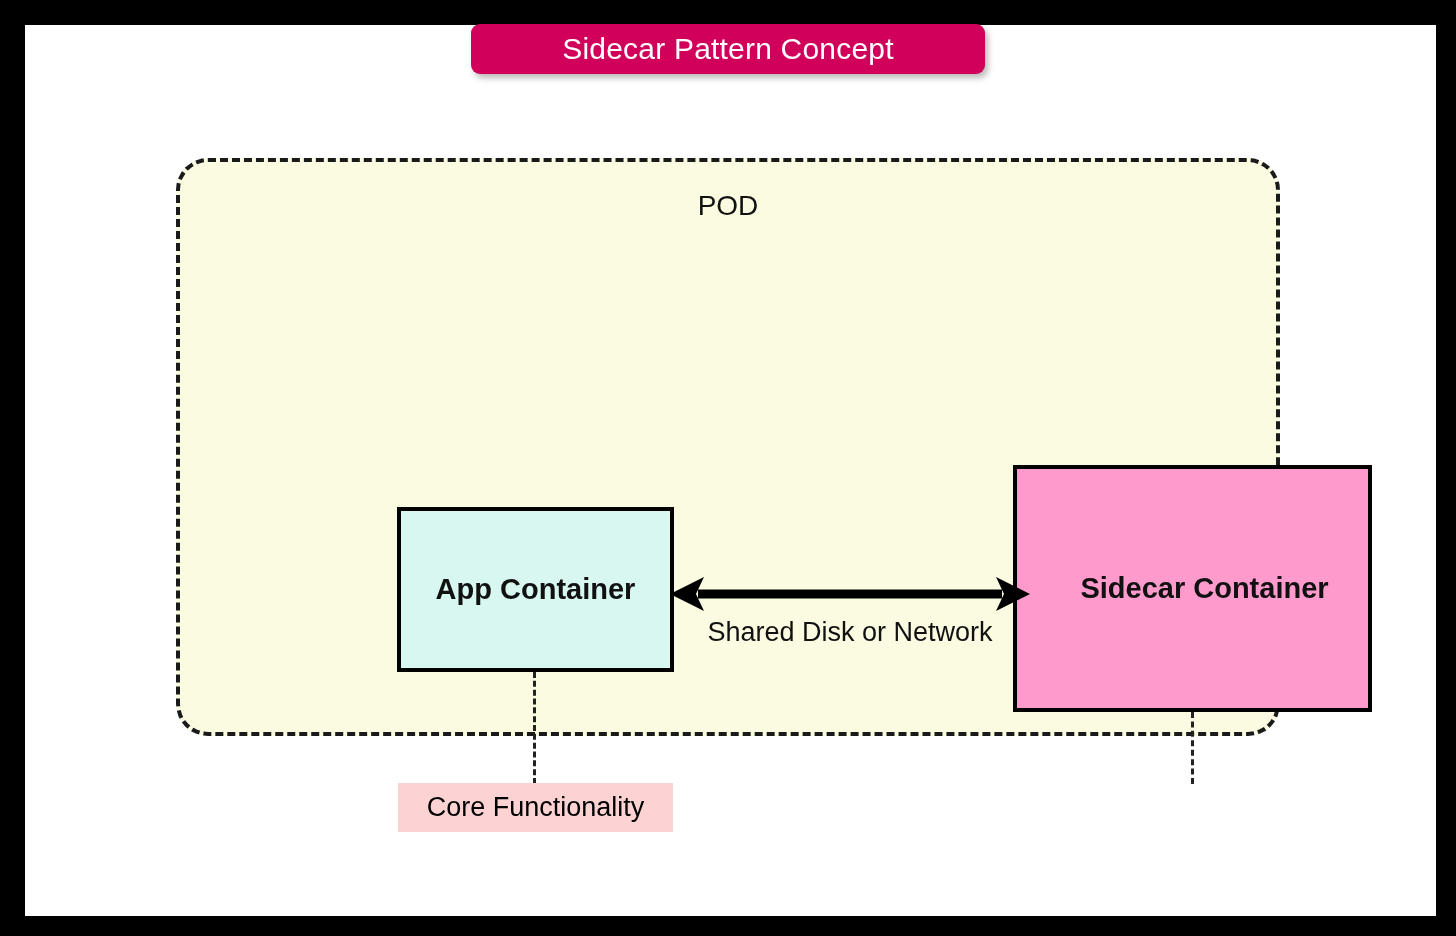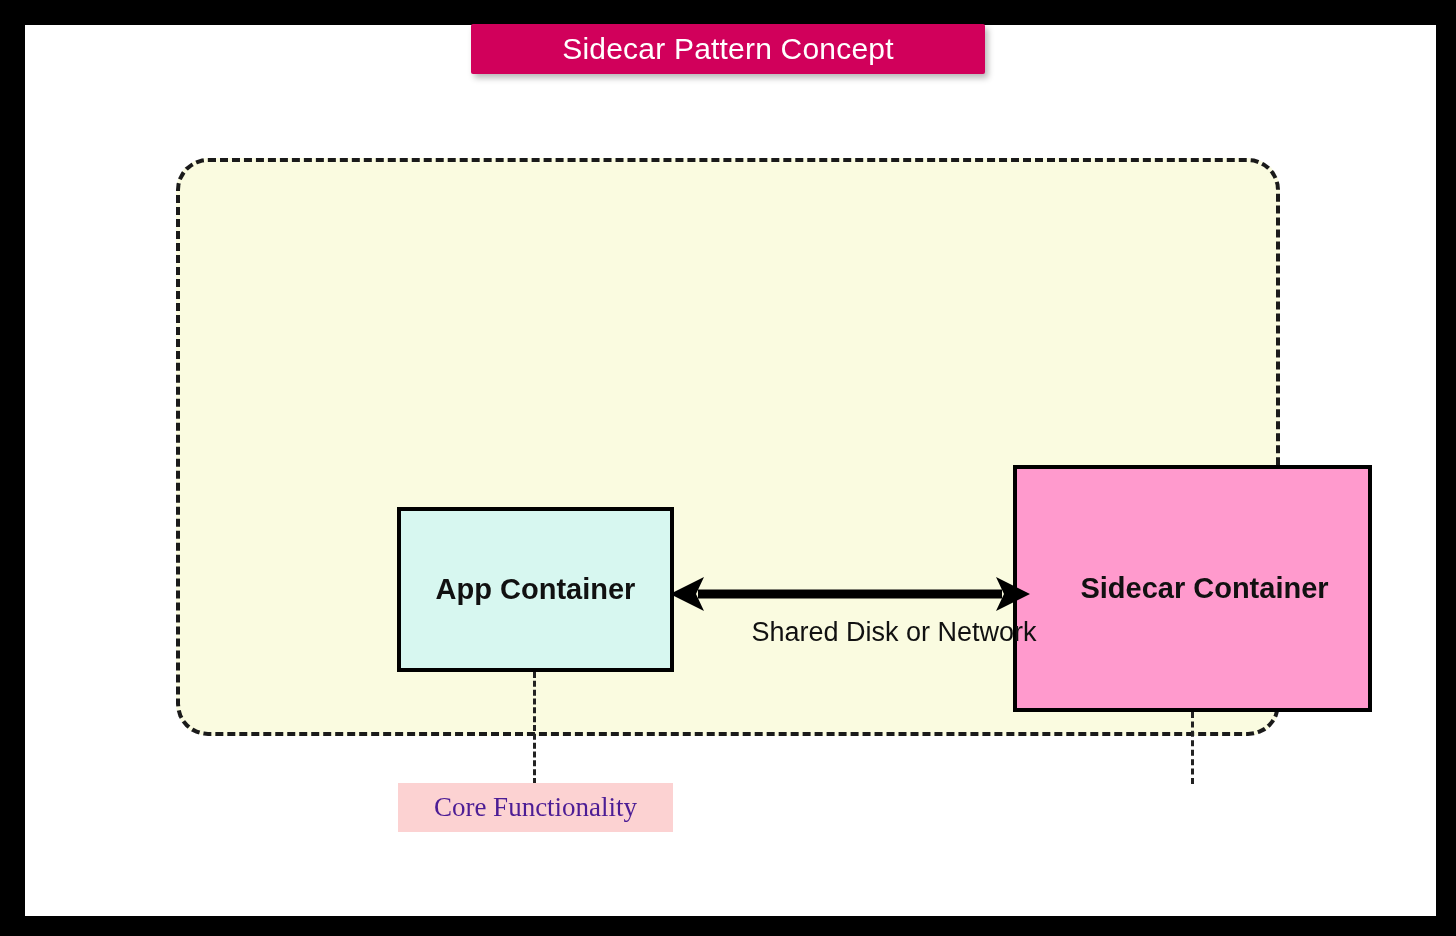--- a/index.html
+++ b/index.html
@@ -29,21 +29,21 @@
   }
 
   
   #title-banner {
     position: absolute;
     left: 446px;   
     top: -1px;     
     width: 514px;
     height: 50px;
     background: #d1005b;
-    border-radius: 2px;
+    border-radius: 9px;
     box-shadow: 3px 4px 6px rgba(0,0,0,0.28);
     display: flex;
     align-items: center;
     justify-content: center;
   }
   #title-text {
     color: #ffffff;
     font-size: 30px;
     line-height: 1;
     letter-spacing: 0.2px;
@@ -112,21 +112,20 @@
   }
   #arrow-label {
     position: absolute;
     left: 490px;
     top: 455px;
     width: 360px;
     text-align: center;
     font-size: 27px;
     color: #111111;
     white-space: nowrap;
-    padding-left: 44px;
   }
 
   
   .connector {
     position: absolute;
     border-left: 3px dashed #222222;
   }
   #app-connector {
     left: 353px;   
     top: 510px;
@@ -141,23 +140,22 @@
   
   .func-tag {
     position: absolute;
     height: 49px;
     display: flex;
     align-items: center;
     justify-content: center;
   }
   .func-tag .tag-label {
     font-size: 27px;
-    color: #4c1d95;
-    white-space: nowrap;
-    font-family: Liberation Serif, serif;
+    color: #000000;
+    white-space: nowrap;
   }
   #core-functionality {
     left: 218px;   
     top: 621px;    
     width: 275px;
     background: #fcd2d2;
   }
   #operational-functionality {
     left: 838px;   
     top: 621px;
@@ -170,20 +168,21 @@
 
 <div id="frame">
   <div id="canvas">
 
     <div id="title-banner">
       <span id="title-text">Sidecar Pattern Concept</span>
     </div>
 
     <div id="pod">
 
+      <div id="pod-label">POD</div>
 
       <div id="app-container" class="container-box">
         <span class="box-label">App Container</span>
       </div>
 
       <div id="sidecar-container" class="container-box">
         <span class="box-label">Sidecar Container</span>
       </div>
 
       <svg id="arrow-svg" viewBox="0 0 360 45">

